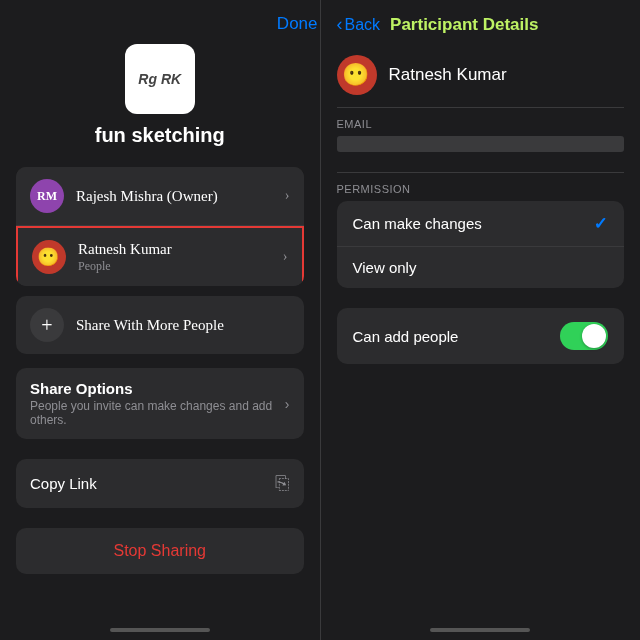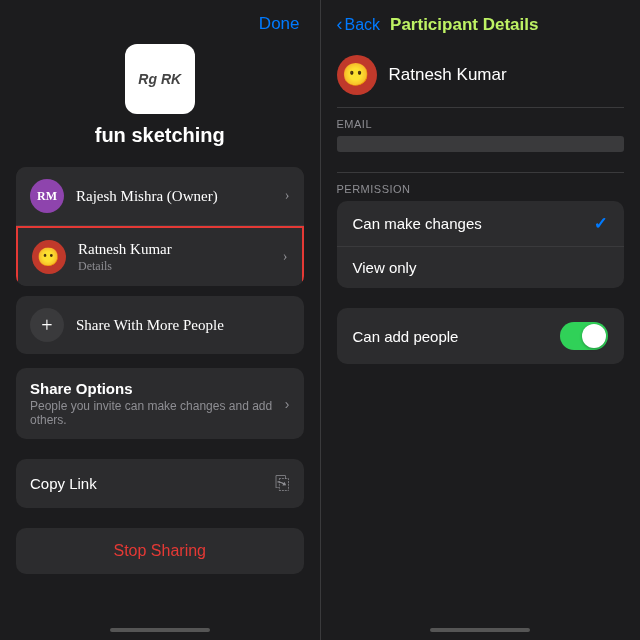--- a/index.html
+++ b/index.html
@@ -21,21 +21,21 @@
       flex-direction: column;
       align-items: center;
       padding: 0;
       position: relative;
     }
 
     .left-header {
       width: 100%;
       display: flex;
       justify-content: flex-end;
-      padding: 14px 20px 0;
+      padding: 14px 2px 0;
     }
 
     .done-btn {
       color: #007aff;
       font-size: 17px;
       background: none;
       border: none;
       cursor: pointer;
     }
 
@@ -482,21 +482,21 @@
         </div>
         <div class="item-text">
           <div class="item-name">Rajesh Mishra (Owner)</div>
         </div>
         <span class="chevron">›</span>
       </div>
       <div class="list-item highlighted">
         <div class="avatar-rk">😶</div>
         <div class="item-text">
           <div class="item-name">Ratnesh Kumar</div>
-          <div class="item-sub">Details</div>
+          <div class="item-sub">People</div>
         </div>
         <span class="chevron">›</span>
       </div>
     </div>
 
     <div style="margin-top:10px;">
       <div class="list-item" style="border-radius:10px;">
         <div class="avatar-plus">+</div>
         <div class="item-text">
           <div class="item-name">Share With More People</div>

